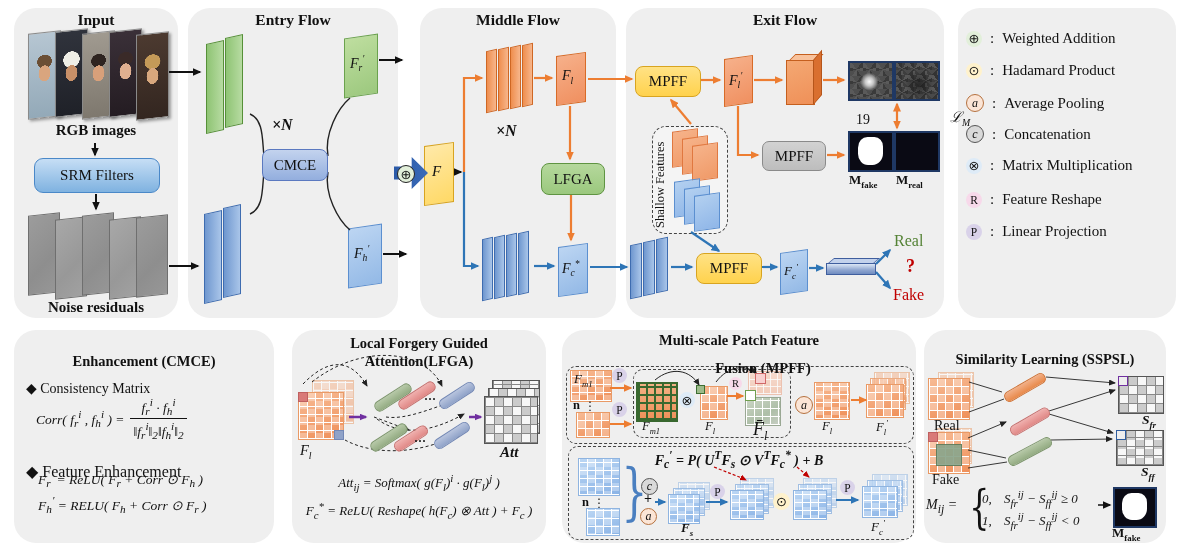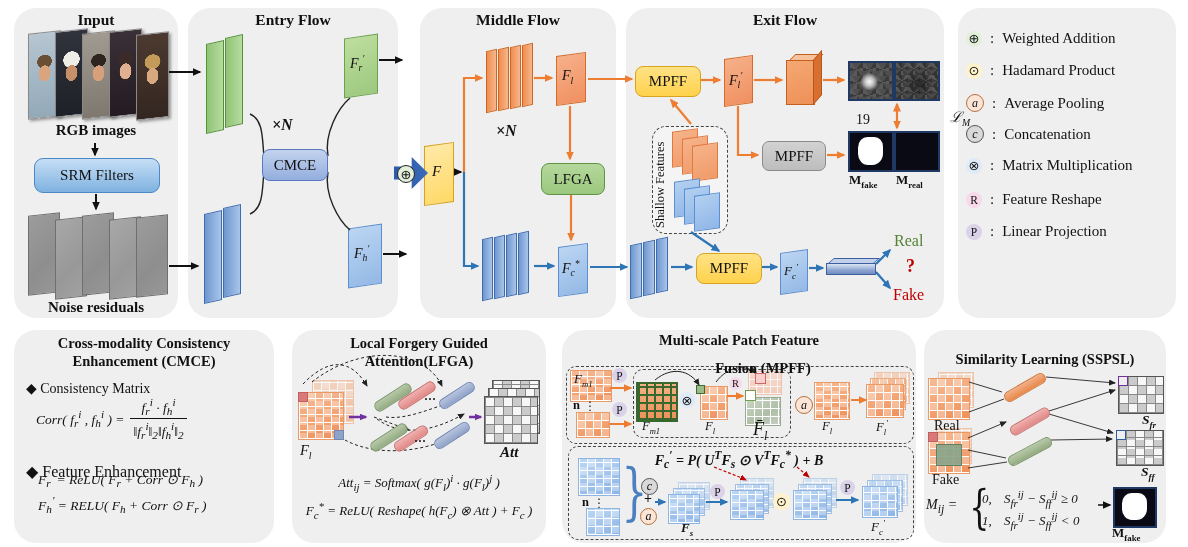--- a/index.html
+++ b/index.html
@@ -330,21 +330,20 @@
     <span class="op op-R" style="position:static;">R</span>
     <span class="leg-colon">:</span>
     <span class="leg-label">Feature Reshape</span>
   </div>
   <div class="leg-row" style="left:966px;top:223px;">
     <span class="op op-P" style="position:static;">P</span>
     <span class="leg-colon">:</span>
     <span class="leg-label">Linear Projection</span>
   </div>
 
-  <div class="mhead" style="left:14px;top:335px;width:260px;">Cross-modality Consistency</div>
   <div class="mhead" style="left:14px;top:353px;width:260px;">Enhancement (CMCE)</div>
   <div class="lbl" style="left:26px;top:380px;font-size:14px;">◆ Consistency Matrix</div>
   <div class="eq eqrow" style="left:36px;top:396px;font-size:13.5px;">
     <span>Corr( f<sub>r</sub><sup>i</sup> , f<sub>h</sub><sup>i</sup> ) =</span>
     <span class="frac">
       <span class="num">f<sub>r</sub><sup>i</sup> · f<sub>h</sub><sup>i</sup></span>
       <span class="den">‖f<sub>r</sub><sup>i</sup>‖<sub>2</sub>‖f<sub>h</sub><sup>i</sup>‖<sub>2</sub></span>
     </span>
   </div>
   <div class="lbl" style="left:26px;top:462px;font-size:16px;">◆ Feature Enhancement</div>

